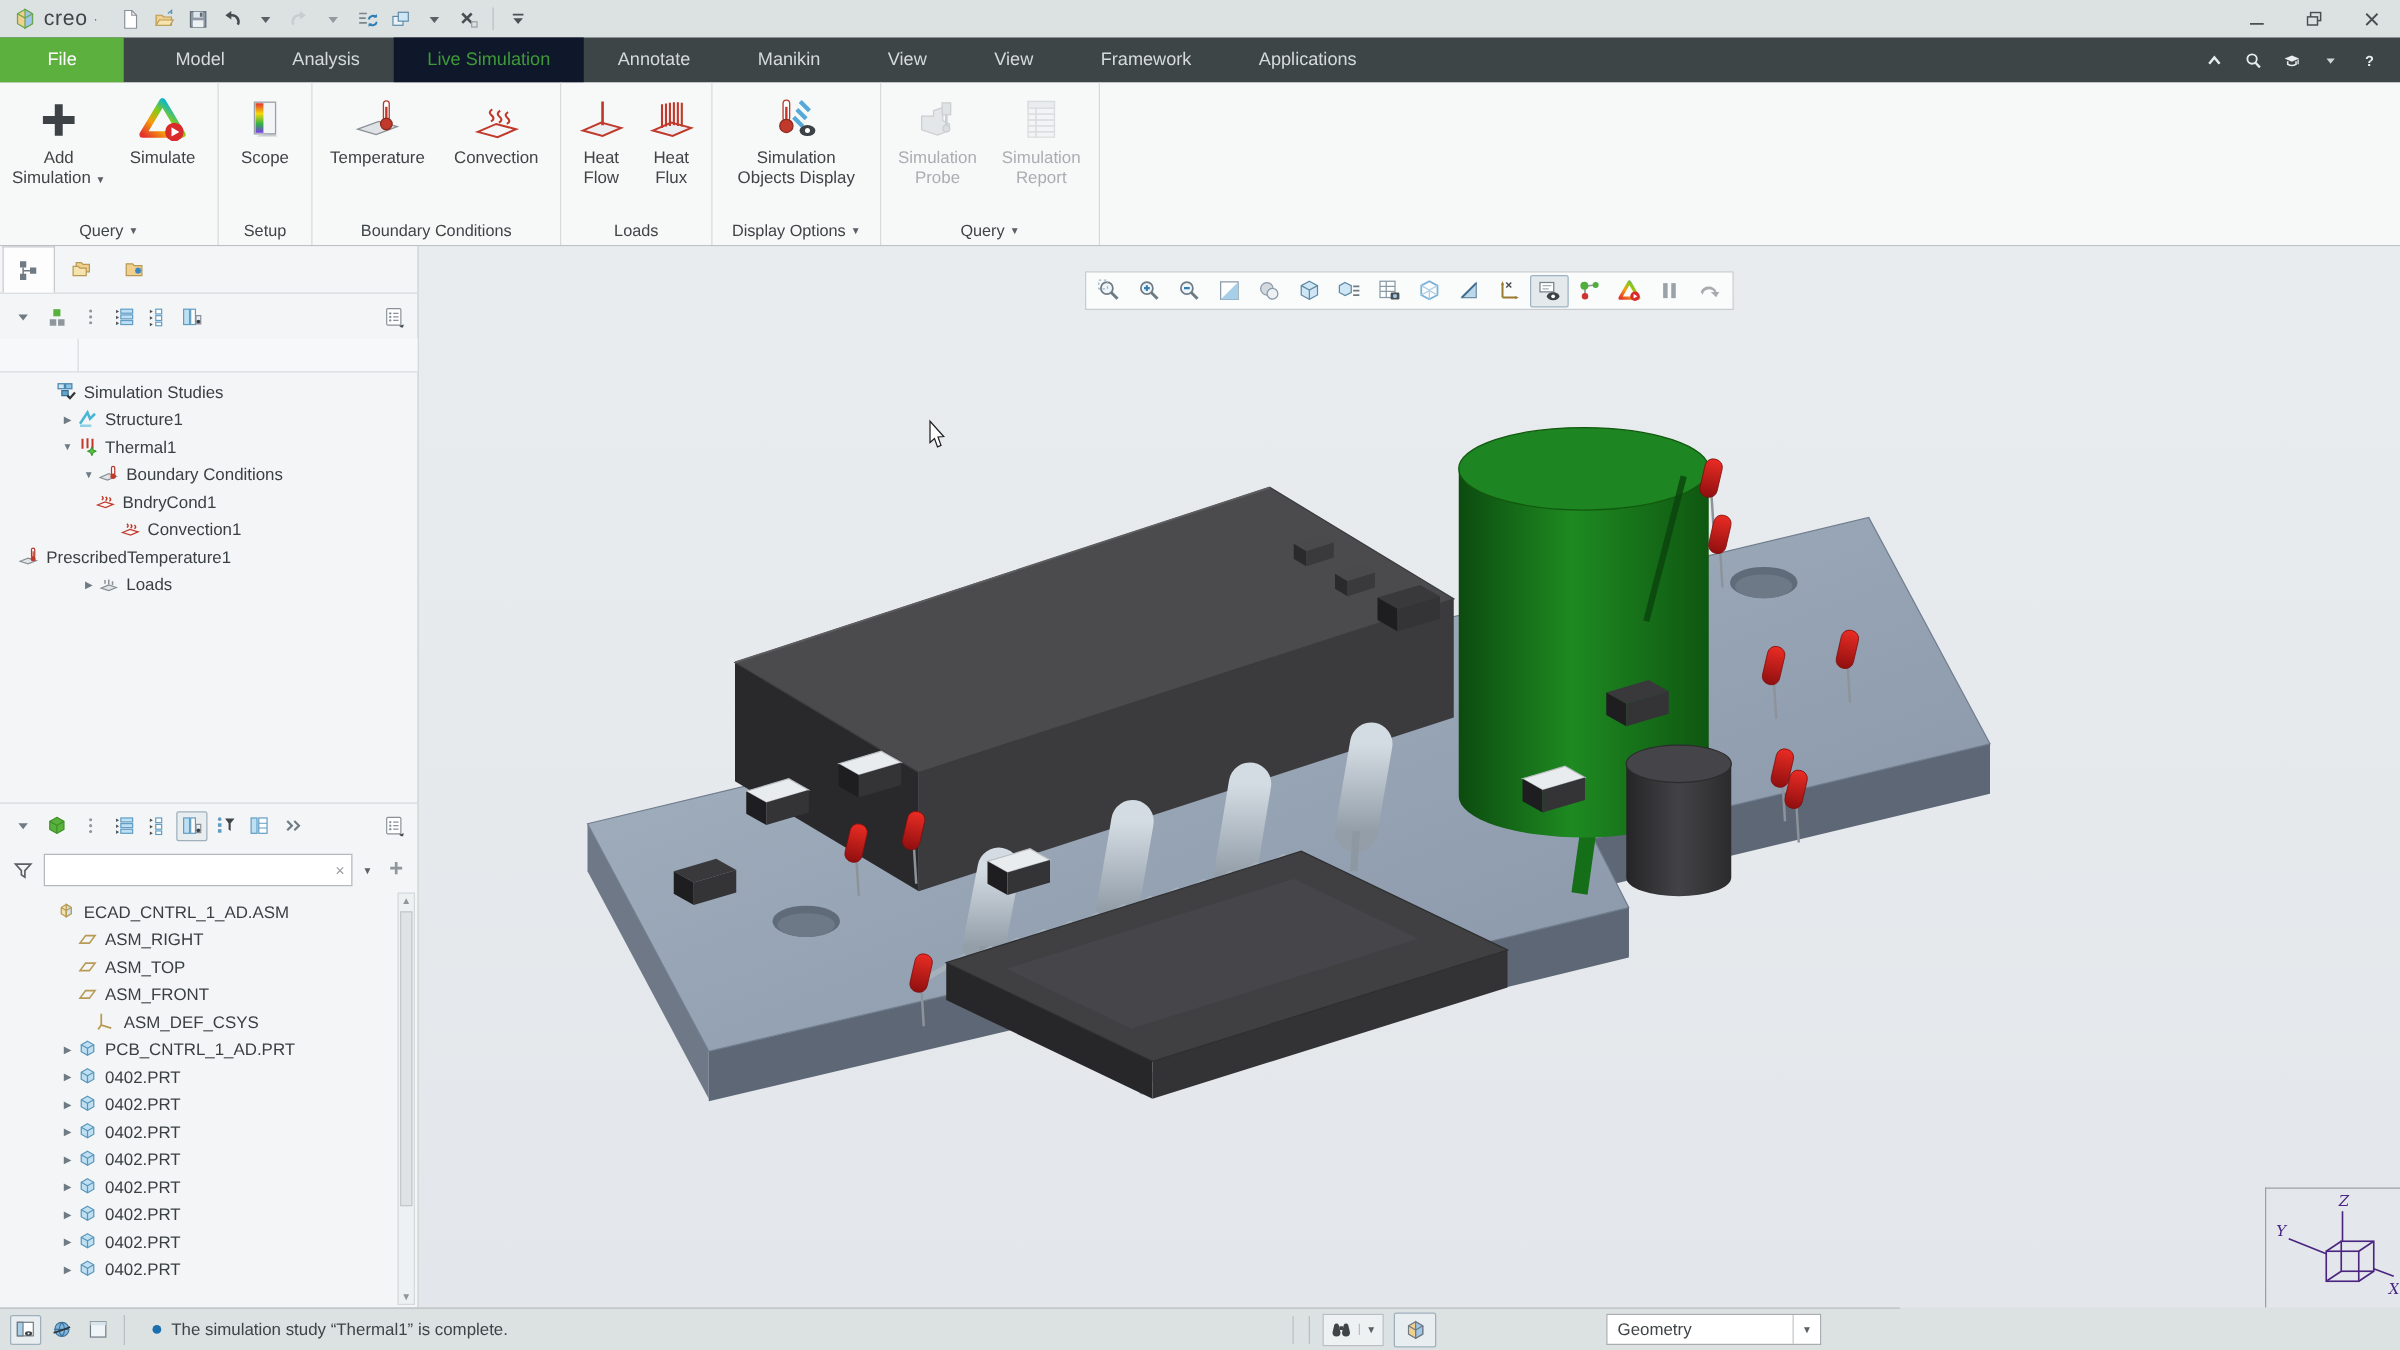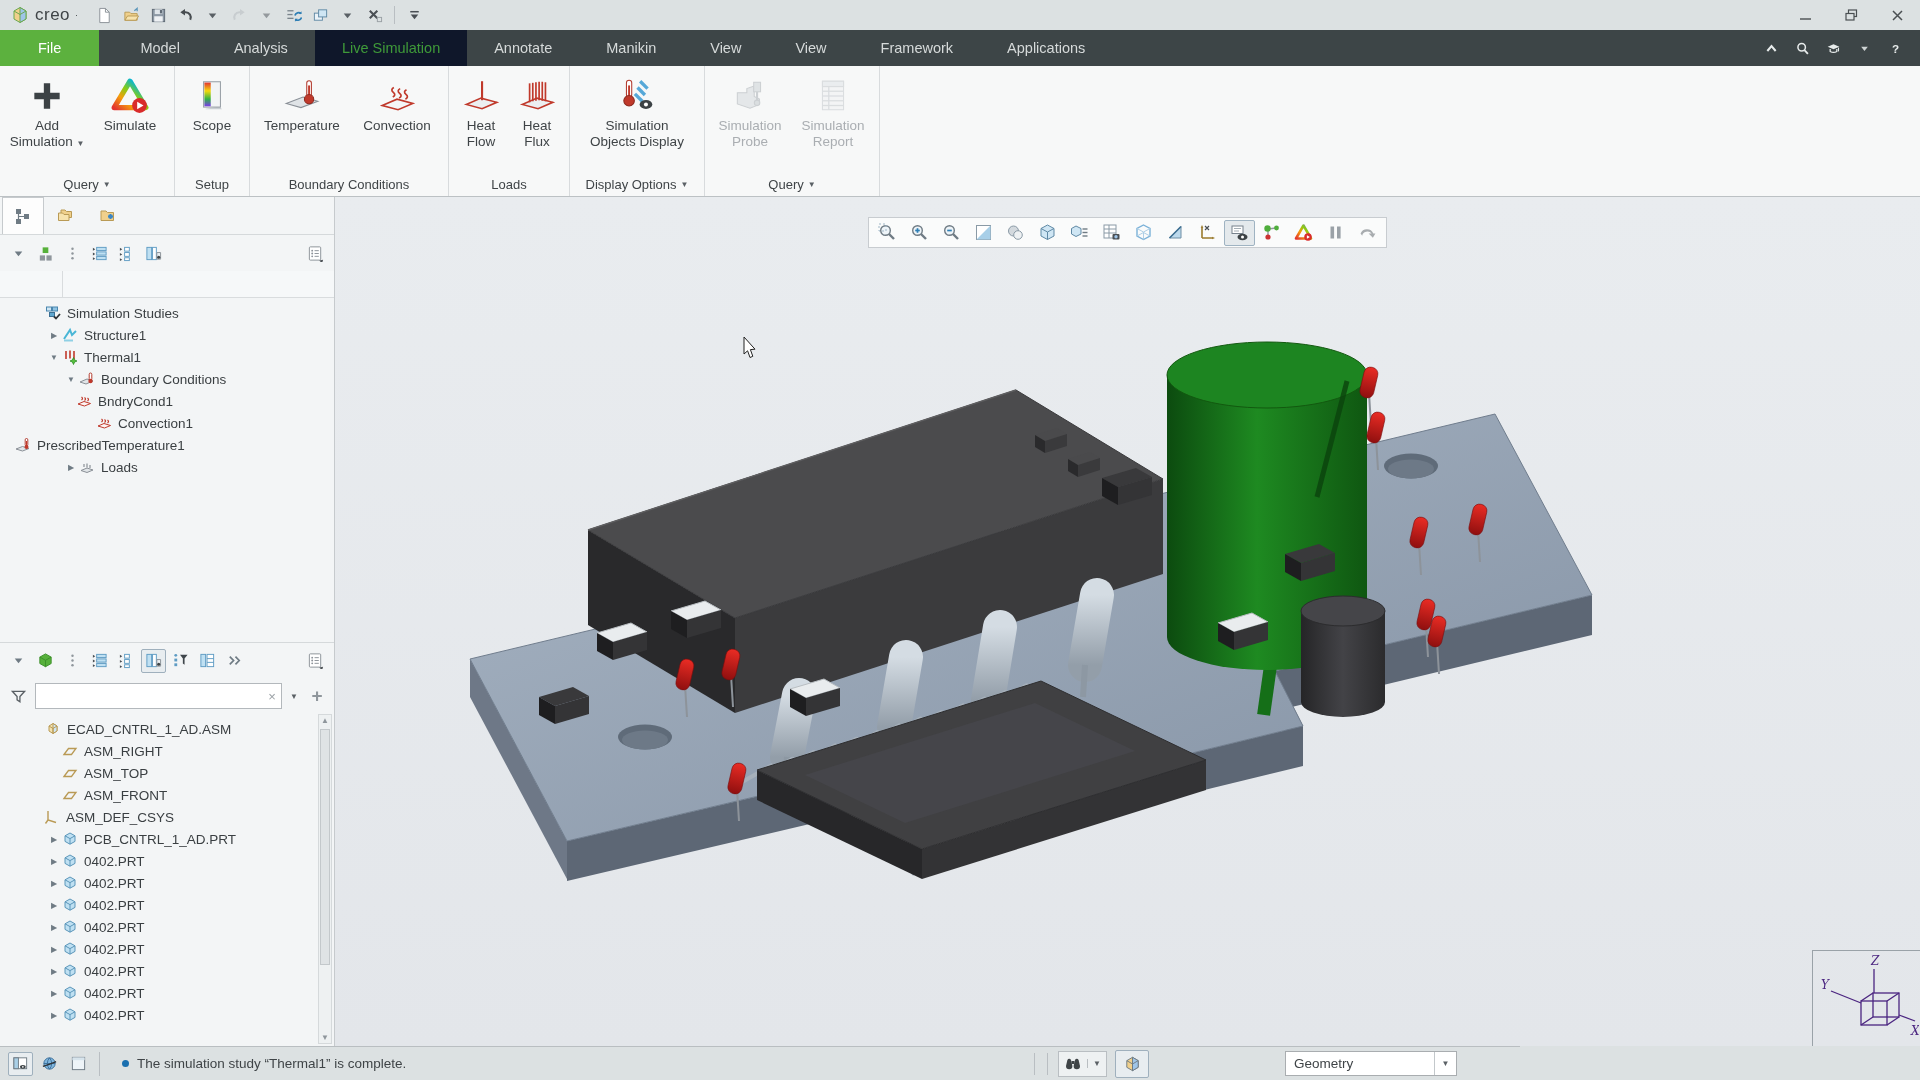--- a/index.html
+++ b/index.html
@@ -761,21 +761,21 @@
           </div>
           <div class="trow" style="padding-left: 47px;">
             <span class="texp"></span>
             <span class="ticon">
               <svg viewBox="0 0 16 16">
                 <path d="M2 11.5 L6.5 5.5 H14 L9.5 11.5 Z" fill="none" stroke="#b99a55" stroke-width="1.3"></path>
               </svg>
             </span>
             <span>ASM_FRONT</span>
           </div>
-          <div class="trow" style="padding-left: 29px;">
+          <div class="trow" style="padding-left: 62px;">
             <span class="texp"></span>
             <span class="ticon">
               <svg viewBox="0 0 16 16">
                 <path d="M4 2 v9 l8 2.5" fill="none" stroke="#b99a55" stroke-width="1.4"></path>
                 <path d="M4 11 l-2.5 3.5" stroke="#b99a55" stroke-width="1.4"></path>
               </svg>
             </span>
             <span>ASM_DEF_CSYS</span>
           </div>
           <div class="trow" style="padding-left: 47px;">

